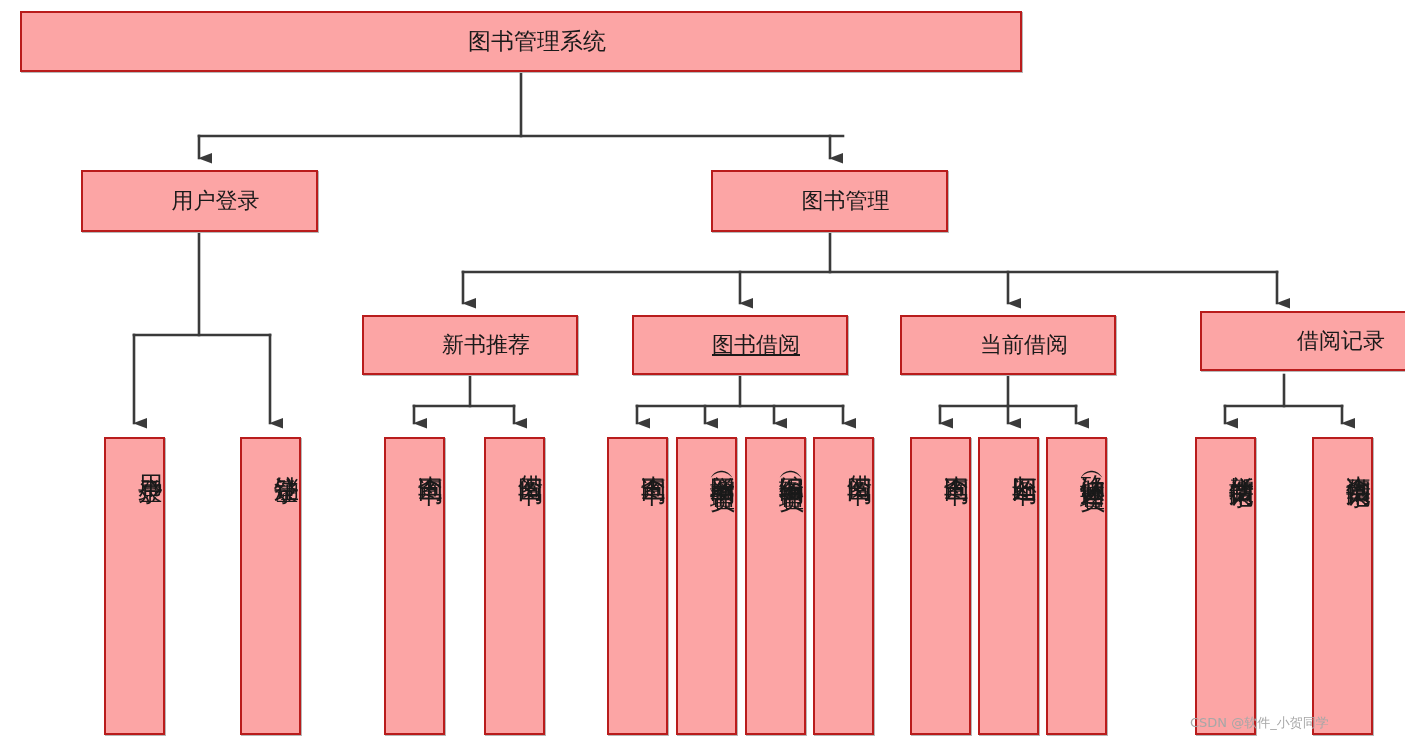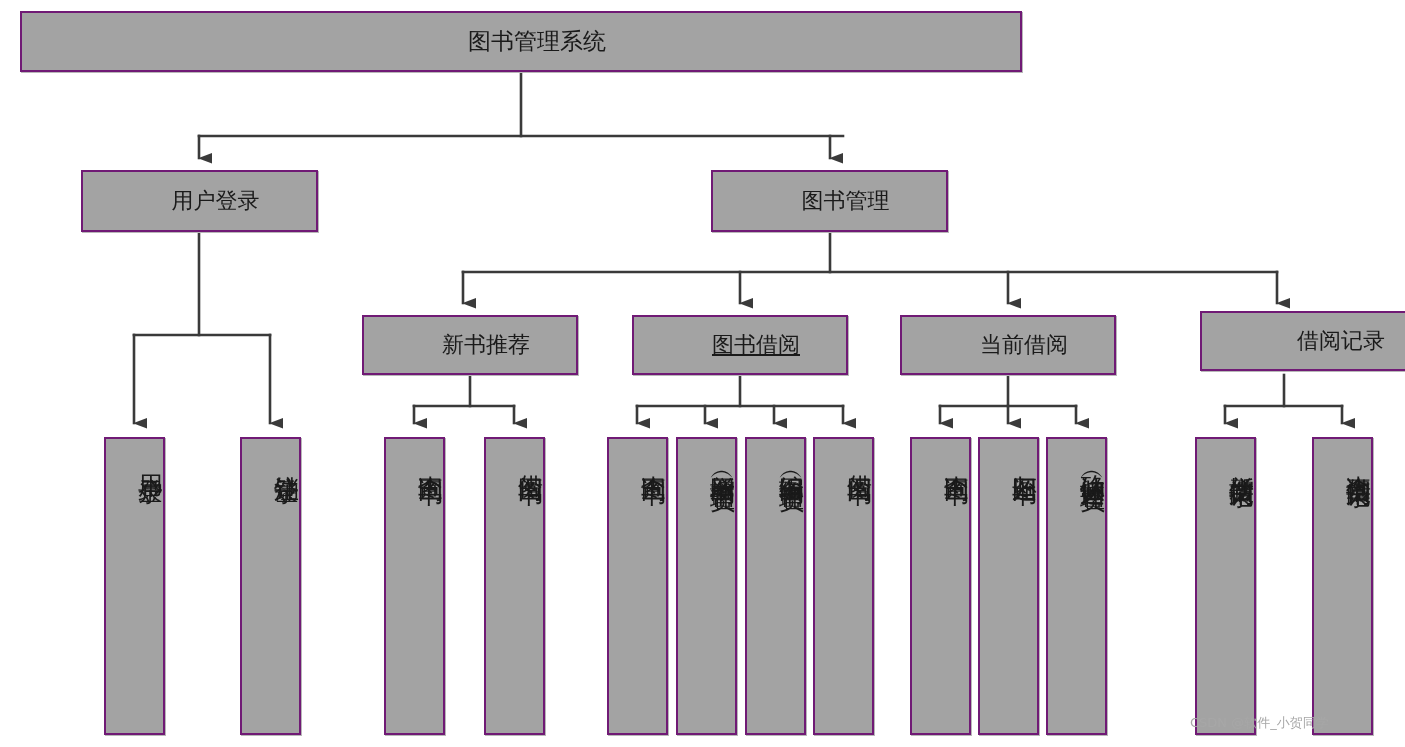--- a/index.html
+++ b/index.html
@@ -21,22 +21,22 @@
     position: absolute;
     left: 0;
     top: 0;
     width: 1405px;
     height: 747px;
     pointer-events: none;
   }
   .node {
     position: absolute;
     box-sizing: border-box;
-    background: #a3a3a3;
-    border: 2px solid #701a75;
+    background: #fca5a5;
+    border: 2px solid #b91c1c;
     box-shadow: 1px 1px 0 0 #b8b8b8;
     display: flex;
     align-items: center;
     justify-content: center;
     color: #1a1a1a;
     z-index: 2;
     padding-left: 32px;
   }
   .node .label {
     display: block;

